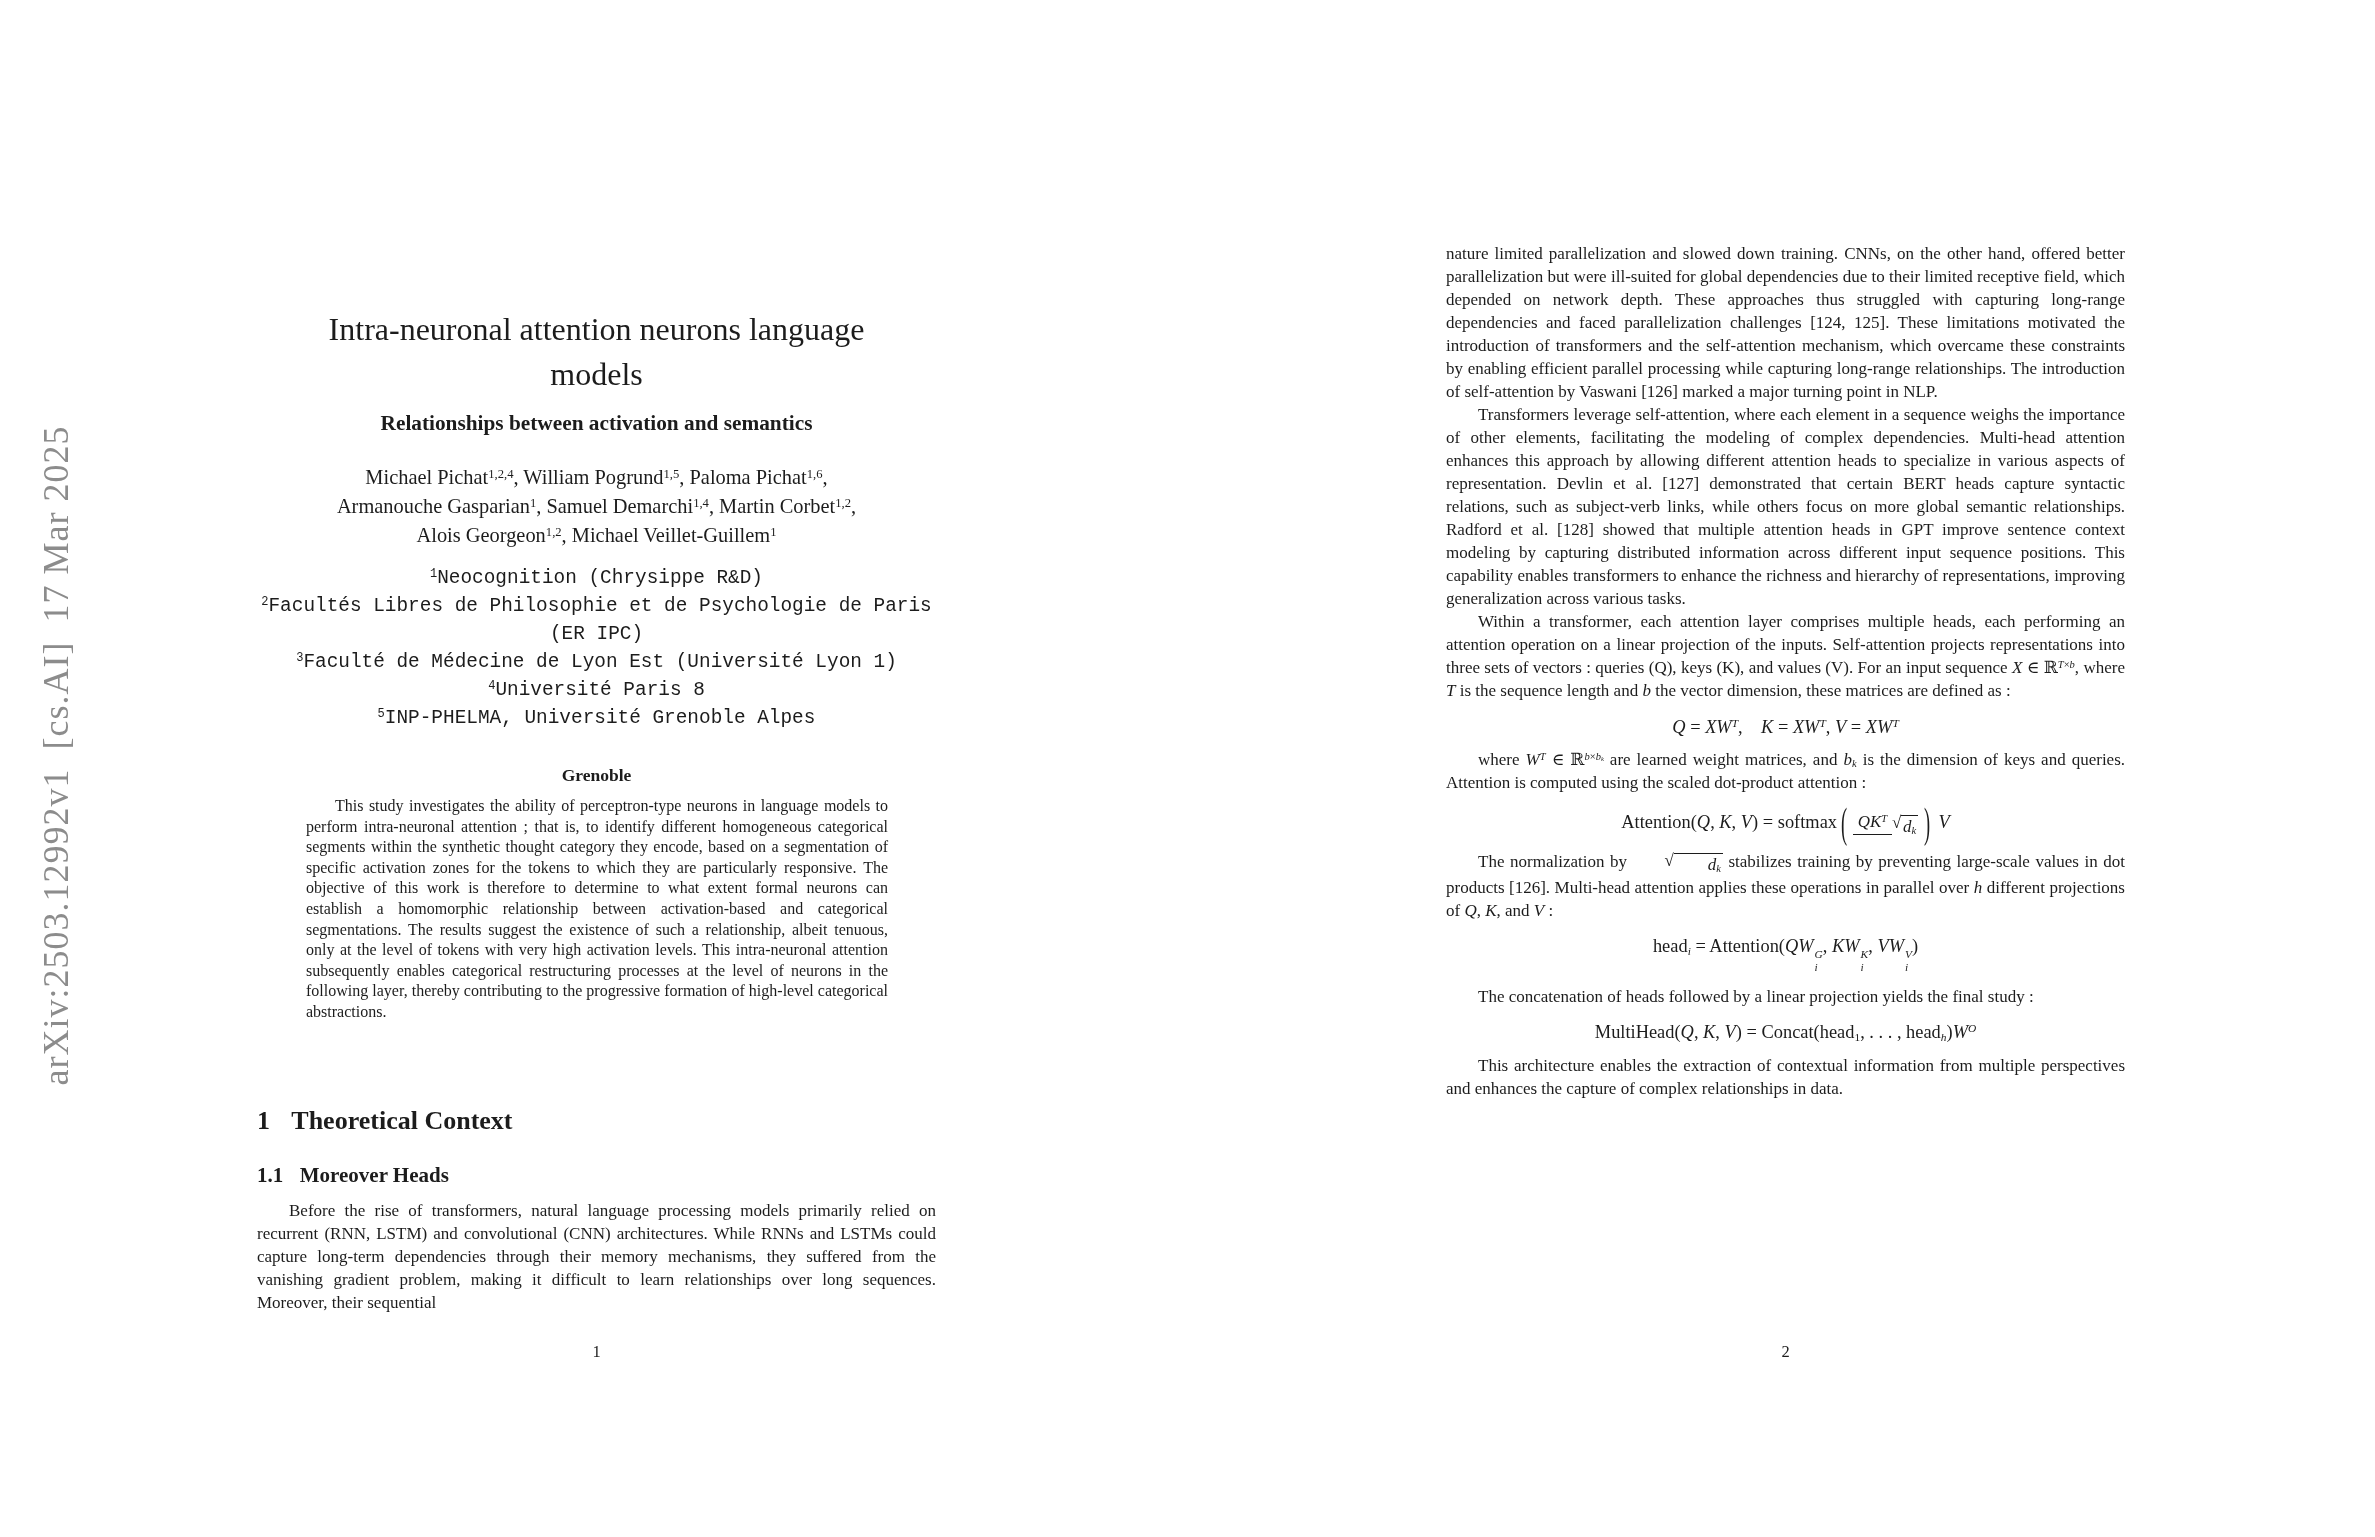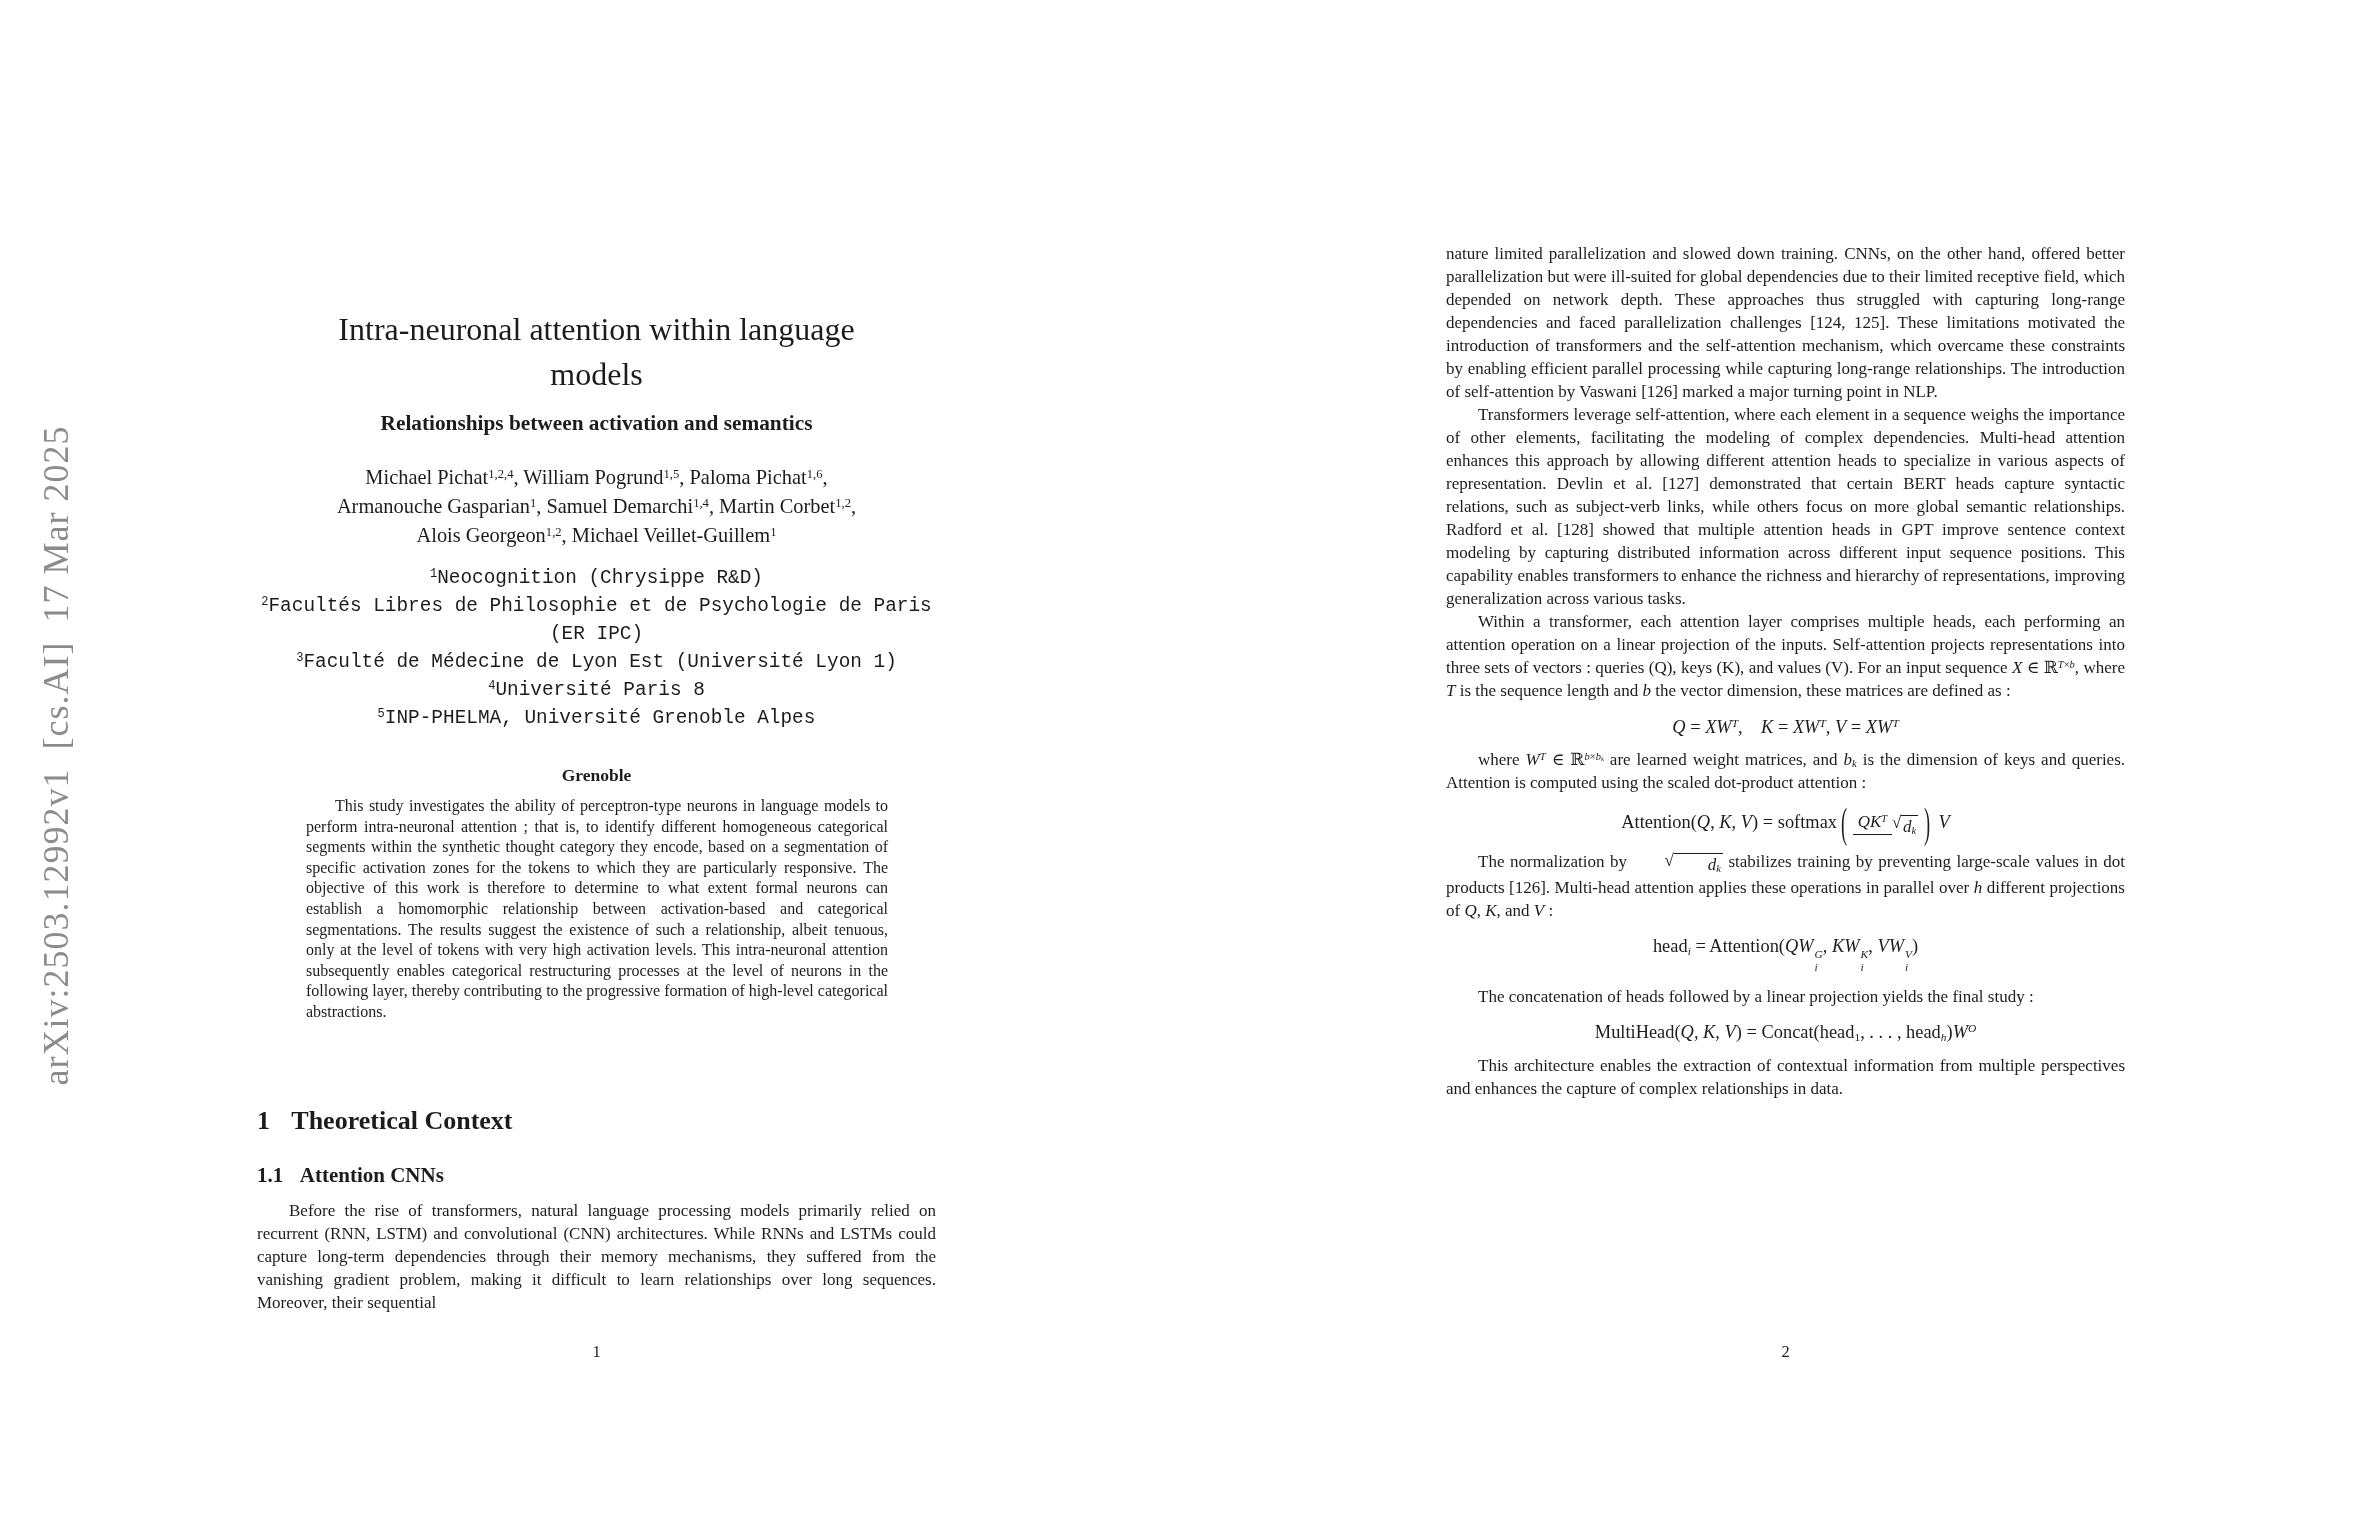--- a/index.html
+++ b/index.html
@@ -64,21 +64,21 @@
   .sqrtbody { border-top: 1.3px solid currentColor; padding: 0 1.9px; line-height: 1.25; }
   .bigp { display: inline-block; transform: scaleY(2.35); vertical-align: -0.1em; margin: 0 3.9px; }
 </style>
 </head>
 <body>
 
 <div class="arxiv-sidebar">arXiv:2503.12992v1 [cs.AI] 17 Mar 2025</div>
 
 <div class="page" id="page1">
   <div class="title">
-    <div>Intra-neuronal attention within language</div>
+    <div>Intra-neuronal attention neurons language</div>
     <div>models</div>
   </div>
   <div class="subtitle">Relationships between activation and semantics</div>
   <div class="authors" id="author-lines">
       <div>Michael Pichat<sup>1,2,4</sup>, William Pogrund<sup>1,5</sup>, Paloma Pichat<sup>1,6</sup>,</div>
       <div>Armanouche Gasparian<sup>1</sup>, Samuel Demarchi<sup>1,4</sup>, Martin Corbet<sup>1,2</sup>,</div>
       <div>Alois Georgeon<sup>1,2</sup>, Michael Veillet-Guillem<sup>1</sup></div>
     </div>
   <div class="affils" id="affiliations">
       <div><sup>1</sup>Neocognition (Chrysippe R&amp;D)</div>
@@ -86,21 +86,21 @@
       <div><sup>3</sup>Faculté de Médecine de Lyon Est (Université Lyon 1)</div>
       <div><sup>4</sup>Université Paris 8</div>
       <div><sup>5</sup>INP-PHELMA, Université Grenoble Alpes</div>
     </div>
   <div class="abs-head">Grenoble</div>
   <div class="abs-text">This study investigates the ability of perceptron-type neurons in language models to perform intra-neuronal attention ; that is, to identify different homogeneous categorical segments within the synthetic thought category they encode, based on a segmentation of specific activation zones for the tokens to which they are particularly responsive. The objective of this work is therefore to determine to what extent formal neurons can establish a homomorphic relationship between activation-based and categorical segmentations. The results suggest the existence of such a relationship, albeit tenuous, only at the level of tokens with very high activation levels. This intra-neuronal attention subsequently enables categorical restructuring processes at the level of neurons in the following layer, thereby contributing to the progressive formation of high-level categorical abstractions.</div>
   <div class="sec-head">
     <span class="sec-num">1</span><span>Theoretical Context</span>
   </div>
   <div class="subsec-head">
-    <span class="subsec-num">1.1</span><span>Attention CNNs</span>
+    <span class="subsec-num">1.1</span><span>Moreover Heads</span>
   </div>
   <div class="body-par">Before the rise of transformers, natural language processing models primarily relied on recurrent (RNN, LSTM) and convolutional (CNN) architectures. While RNNs and LSTMs could capture long-term dependencies through their memory mechanisms, they suffered from the vanishing gradient problem, making it difficult to learn relationships over long sequences. Moreover, their sequential</div>
   <div class="pagenum">1</div>
 </div>
 
 <div class="page" id="page2">
   <div id="page2-flow">
       <p class="para noindent">nature limited parallelization and slowed down training. CNNs, on the other hand, offered better parallelization but were ill-suited for global dependencies due to their limited receptive field, which depended on network depth. These approaches thus struggled with capturing long-range dependencies and faced parallelization challenges [124, 125]. These limitations motivated the introduction of transformers and the self-attention mechanism, which overcame these constraints by enabling efficient parallel processing while capturing long-range relationships. The introduction of self-attention by Vaswani [126] marked a major turning point in NLP.</p>
       <p class="para">Transformers leverage self-attention, where each element in a sequence weighs the importance of other elements, facilitating the modeling of complex dependencies. Multi-head attention enhances this approach by allowing different attention heads to specialize in various aspects of representation. Devlin et al. [127] demonstrated that certain BERT heads capture syntactic relations, such as subject-verb links, while others focus on more global semantic relationships. Radford et al. [128] showed that multiple attention heads in GPT improve sentence context modeling by capturing distributed information across different input sequence positions. This capability enables transformers to enhance the richness and hierarchy of representations, improving generalization across various tasks.</p>
       <p class="para">Within a transformer, each attention layer comprises multiple heads, each performing an attention operation on a linear projection of the inputs. Self-attention projects representations into three sets of vectors : queries (Q), keys (K), and values (V). For an input sequence <i>X</i> ∈ ℝ<sup><i>T</i>×<i>b</i></sup>, where <i>T</i> is the sequence length and <i>b</i> the vector dimension, these matrices are defined as :</p>

